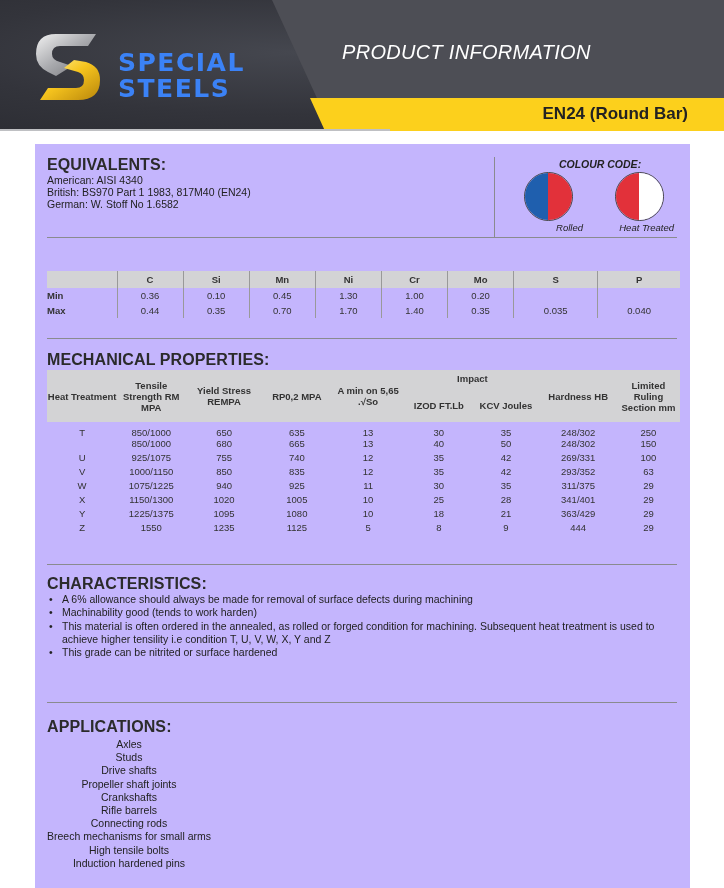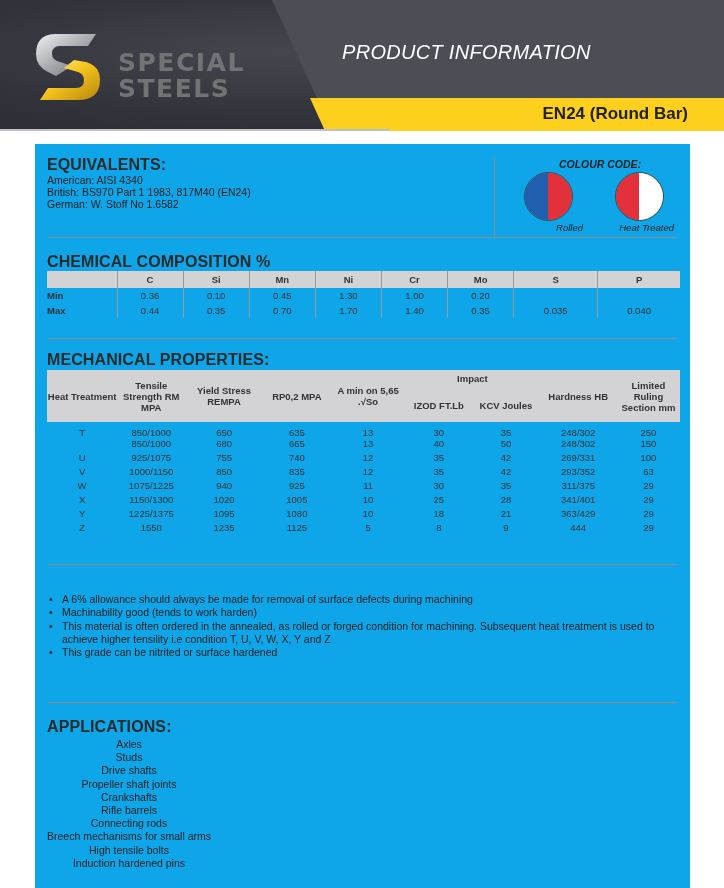--- a/index.html
+++ b/index.html
@@ -11,27 +11,27 @@
   .hdr-left { position: absolute; left: 0; top: 0; width: 724px; height: 131px;
     background: radial-gradient(ellipse at 40% 40%, #45474f 0%, #33343b 55%, #2a2b31 100%); }
   .hdr-right { position: absolute; left: 272px; top: 0; width: 460px; height: 131px; background: #4d4e55;
     clip-path: polygon(0 0, 100% 0, 100% 100%, 60px 100%); }
   .hdr-yellow { position: absolute; left: 310px; top: 98px; width: 420px; height: 33px; background: #fcd01c;
     clip-path: polygon(0 0, 100% 0, 100% 100%, 15px 100%); }
   .hdr-bottomline { position: absolute; left: 0; top: 129px; width: 390px; height: 2px; background: #bfc0c3; }
 
   .logo-mark { position: absolute; left: 34px; top: 32px; width: 68px; height: 70px; }
   .brand { position: absolute; left: 118px; top: 50px; font-family: "DejaVu Sans", sans-serif; font-weight: bold;
-    color: #737373; font-size: 25px; line-height: 26px; letter-spacing: 1.5px; }
+    color: #3b82f6; font-size: 25px; line-height: 26px; letter-spacing: 1.5px; }
   .product-info { position: absolute; left: 342px; top: 41px; color: #ffffff; font-style: italic; font-size: 20px;
     font-family: "Liberation Sans", sans-serif; letter-spacing: 0.3px; }
   .product-sub { position: absolute; right: 36px; top: 104px; color: #222; font-weight: bold; font-size: 17px; }
 
   
-  .panel { position: absolute; left: 35px; top: 144px; width: 655px; height: 744px; background: #0ea5e9; }
+  .panel { position: absolute; left: 35px; top: 144px; width: 655px; height: 744px; background: #c4b5fd; }
 
   .section-title { font-weight: bold; font-size: 16px; color: #2b2b2b; letter-spacing: 0.1px; }
   .rule { position: absolute; height: 1px; background: #8a8b8e; }
 
   
   .equiv { position: absolute; left: 12px; top: 12px; }
   .equiv .line { font-size: 10.5px; line-height: 12px; color: #222; }
   .vline { position: absolute; left: 459px; top: 13px; width: 1px; height: 80px; background: #8a8b8e; }
   .colour { position: absolute; left: 470px; top: 14px; width: 180px; text-align: center; }
   .colour-title { font-weight: bold; font-style: italic; font-size: 10.5px; color: #222; margin-left: 10px; }
@@ -122,21 +122,20 @@
   <div class="circle-wrap" style="left:569px; top:28px;">
     <div class="circle">
       <div class="half" style="background:#e2313a;"></div>
       <div class="half" style="background:#ffffff;"></div>
     </div>
     <div class="circle-label">Heat Treated</div>
   </div>
 
   <div class="rule" style="left:12px; top:93px; width:630px;"></div>
 
-  <div class="section-title chem-title">CHEMICAL COMPOSITION %</div>
   <table class="chem">
     <thead>
       <tr>
         <th style="width:70px;"></th>
         <th class="sep">C</th>
         <th class="sep">Si</th>
         <th class="sep">Mn</th>
         <th class="sep">Ni</th>
         <th class="sep">Cr</th>
         <th class="sep">Mo</th>
@@ -285,20 +284,21 @@
           <td style="white-space: pre-line;">8</td>
           <td style="white-space: pre-line;">9</td>
           <td style="white-space: pre-line;">444</td>
           <td style="white-space: pre-line;">29</td>
         </tr>
       </tbody>
   </table>
 
   <div class="rule" style="left:12px; top:420px; width:630px;"></div>
 
+  <div class="section-title char-title">CHARACTERISTICS:</div>
   <ul class="char-list">
     <li>A 6% allowance should always be made for removal of surface defects during machining</li>
     <li>Machinability good (tends to work harden)</li>
     <li>This material is often ordered in the annealed, as rolled or forged condition for machining. Subsequent heat treatment is used to achieve higher tensility i.e condition T, U, V, W, X, Y and Z</li>
     <li>This grade can be nitrited or surface hardened</li>
   </ul>
 
   <div class="rule" style="left:12px; top:558px; width:630px;"></div>
 
   <div class="section-title app-title">APPLICATIONS:</div>

